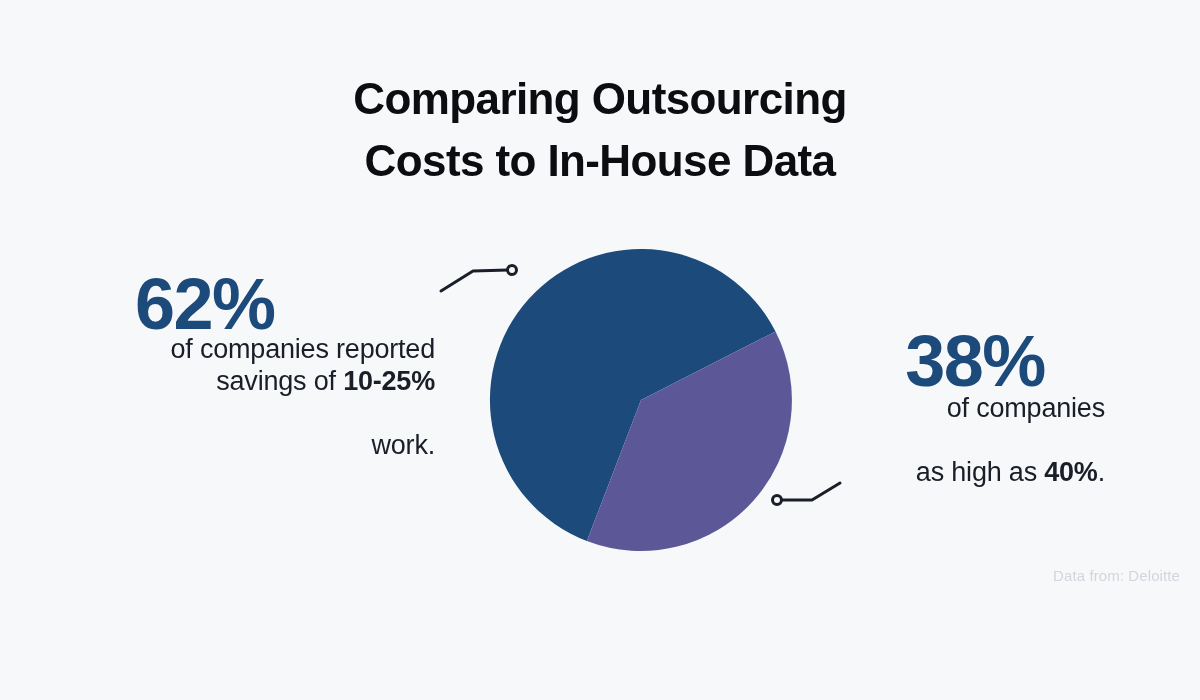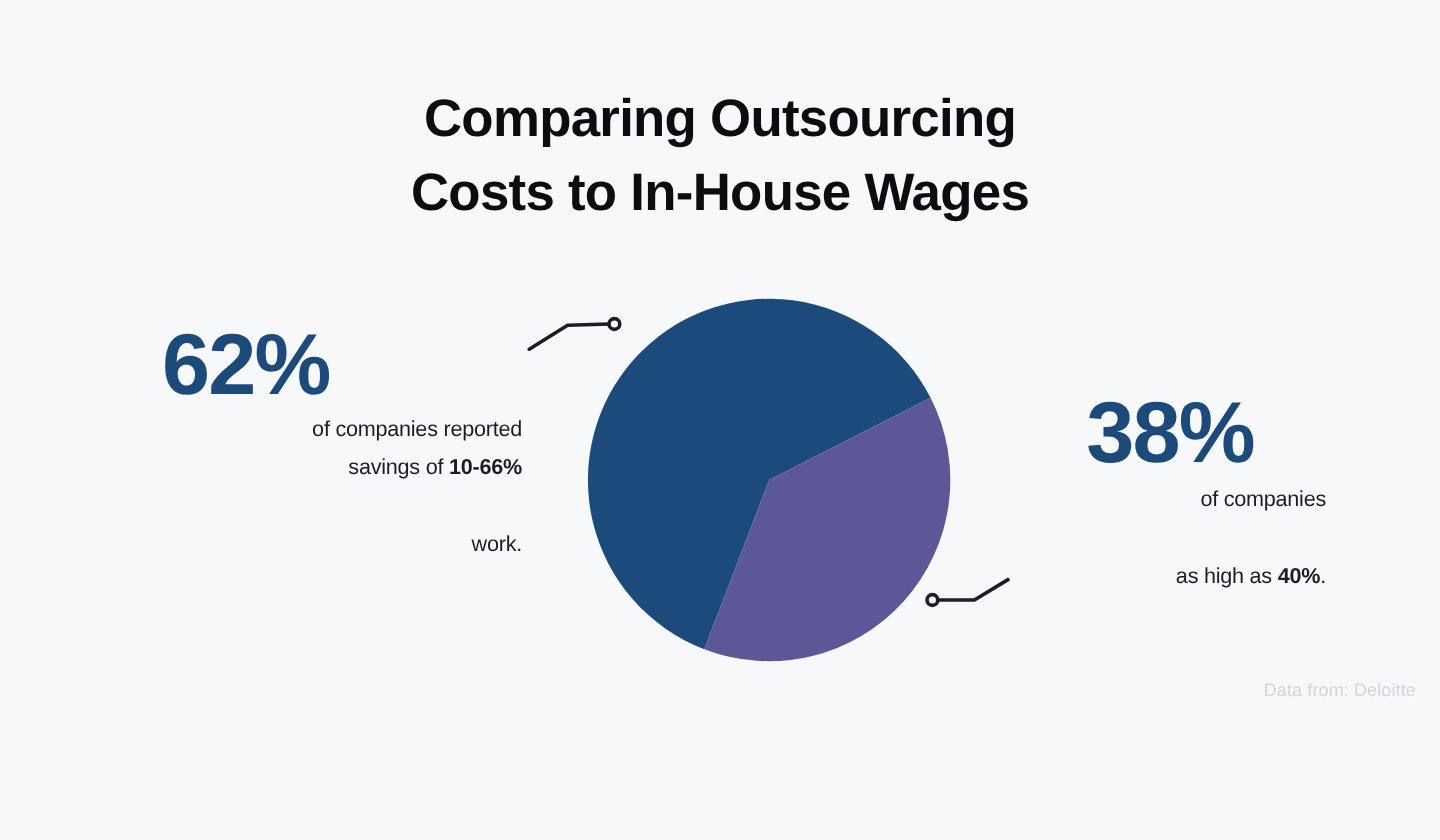--- a/index.html
+++ b/index.html
@@ -42,24 +42,23 @@
     position: absolute;
     color: #1C4A7A;
     font-weight: bold;
     font-size: 72px;
     line-height: 72px;
     letter-spacing: -1.5px;
   }
   .callout-body {
     position: absolute;
     color: #1A1E28;
-    font-size: 18px;
+    font-size: 27px;
     line-height: 32px;
     letter-spacing: -0.2px;
-    margin-top: 8px;
   }
   .callout-body b { font-weight: bold; }
 
   #left-number {
     left: 135px;
     top: 268px;
     width: 300px;
     text-align: left;
   }
   #left-body {
@@ -103,27 +102,27 @@
     text-align: right;
   }
 </style>
 </head>
 <body style="background: rgb(247, 248, 250);">
 
 <div id="canvas" style="background: rgb(247, 248, 250);">
 
   <div id="title-block" style="color: rgb(12, 13, 16);">
     <span class="title-line">Comparing Outsourcing</span>
-    <span class="title-line">Costs to In-House Wages</span>
+    <span class="title-line">Costs to In-House Data</span>
   </div>
 
   <div class="callout-number" id="left-number" style="color: rgb(28, 74, 122);">62%</div>
   <div class="callout-body" id="left-body" style="color: rgb(26, 30, 40);">
     <span>of companies reported</span><br>
-    <span>savings of </span><b>10-66%</b><br>
+    <span>savings of </span><b>10-25%</b><br>
     <br>
     <span>work.</span>
   </div>
 
   <div class="callout-number" id="right-number" style="color: rgb(28, 74, 122);">38%</div>
   <div class="callout-body" id="right-body" style="color: rgb(26, 30, 40);">
     <span>of companies</span><br>
     <br>
     <span>as high as </span><b>40%</b><span>.</span>
   </div>

